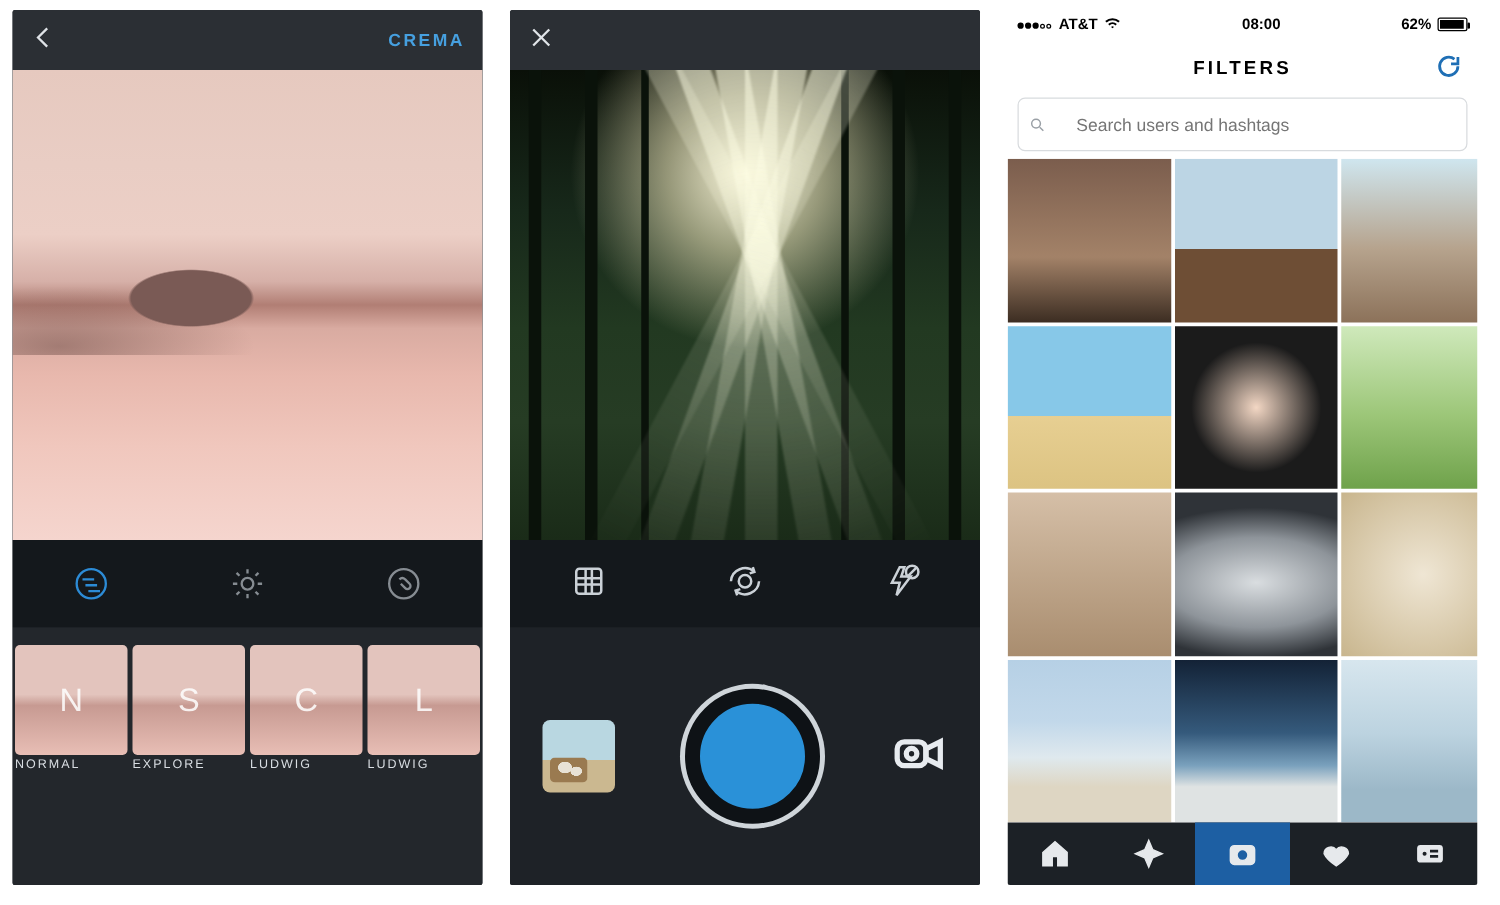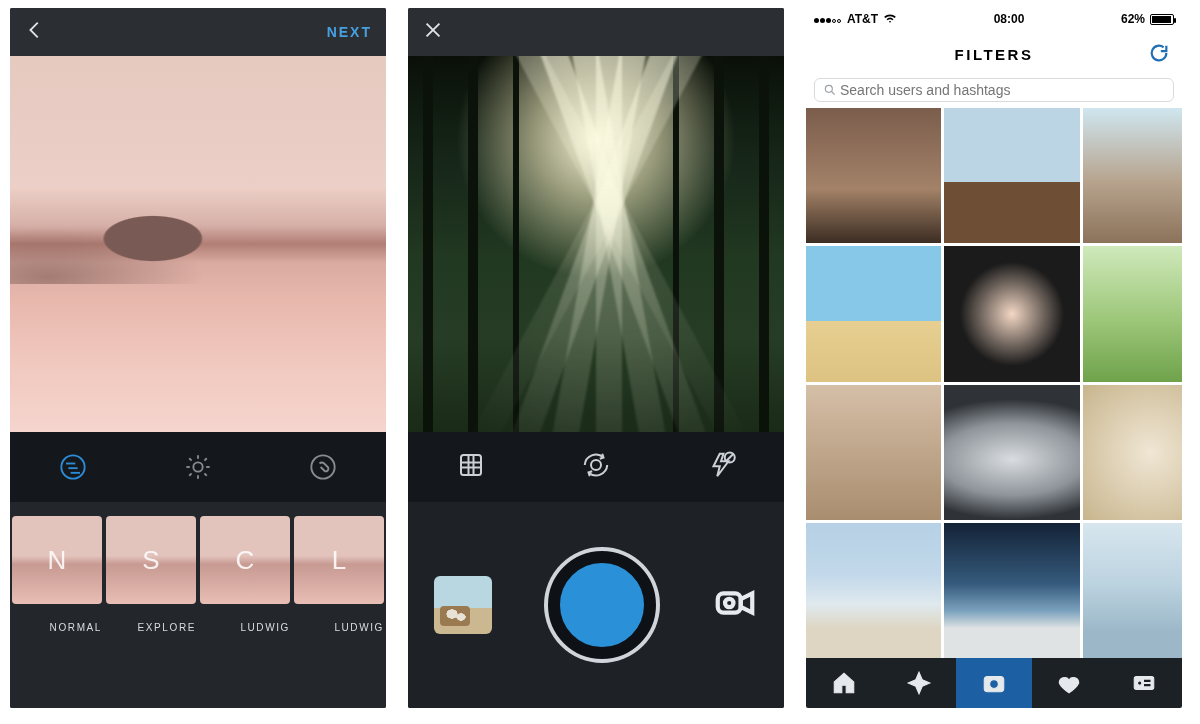--- a/index.html
+++ b/index.html
@@ -35,21 +35,21 @@
   .tb-ic.active svg { stroke: #2c8bd6; }
 
   .s1-filters { height: 206px; background: #23272c; padding-top: 14px; }
   .thumbs { display: flex; gap: 4px; padding: 0 2px; }
   .thumb { flex:1; }
   .thumb-img { height:88px; border-radius:4px; background:
     linear-gradient(to bottom, #e3c4bd 0%, #e3c4bd 45%, #c79a92 55%, #e8beb5 100%);
     position:relative; display:flex; align-items:center; justify-content:center;
   }
   .thumb-img span { color:#fff; font-size:26px; font-weight:300; opacity:.85; }
-  .thumb-label { text-align:right; font-size:10px; letter-spacing:1.6px; color:#d8dde2; margin-top:18px; }
+  .thumb-label { text-align:left; font-size:10px; letter-spacing:1.6px; color:#d8dde2; margin-top:2px; }
 
   
   .s2-hdr { height: 48px; background: #2b2f34; display:flex; align-items:center; padding:0 14px; }
   .close-x svg { width:22px; height:22px; stroke:#e1e5e9; stroke-width:2; fill:none; }
 
   .s2-viewfinder { height: 376px; position:relative; overflow:hidden; }
   .forest {
     position:absolute; inset:0;
     background:
       radial-gradient(circle at 50% 22%, rgba(255,250,220,.95) 0%, rgba(255,245,200,.55) 18%, transparent 40%),
@@ -86,21 +86,21 @@
   .wifi svg{ width:14px; height:14px; }
   .batt { width:24px; height:11px; border:1px solid #000; border-radius:2px; position:relative; }
   .batt::after{ content:""; position:absolute; right:-3px; top:3px; width:2px; height:5px; background:#000; border-radius:1px;}
   .batt .fill{ position:absolute; left:1px; top:1px; bottom:1px; width:85%; background:#000;}
 
   .s3-hdr { height:48px; display:flex; align-items:center; justify-content:center; position:relative; }
   .s3-hdr .title { font-size:15px; letter-spacing:2.5px; font-weight:700; }
   .refresh { position:absolute; right:12px; top:12px; }
   .refresh svg{ width:22px; height:22px; stroke:#1f6fb5; stroke-width:2.4; fill:none;}
 
-  .searchbar { margin:0 8px 6px; height:24px; background:#fff; border:1px solid #d8dbde; border-radius:6px; display:flex; align-items:center; padding:0 8px; gap:3px; }
+  .searchbar { margin:0 8px 6px; height:43px; background:#fff; border:1px solid #d8dbde; border-radius:6px; display:flex; align-items:center; padding:0 8px; gap:24px; }
   .searchbar svg{ width:14px; height:14px; stroke:#9aa0a6; stroke-width:2; fill:none;}
   .searchbar input{ border:none; outline:none; flex:1; font-size:14px; color:#9aa0a6; background:transparent; }
 
   .grid { flex:1; display:grid; grid-template-columns:repeat(3,1fr); gap:3px; padding:0 0 0 0; overflow:hidden; background:#fff; }
   .tile { background:#ccc; aspect-ratio:1/1; }
   
   .g1{ background:linear-gradient(#7b5d4d,#a38268 60%, #3c2d22);} 
   .g2{ background:linear-gradient(#bcd5e4,#bcd5e4 55%, #6e4e35 55%);} 
   .g3{ background:linear-gradient(#cfe6ef,#b6a38d 55%, #8c725a);}      
   .g4{ background:linear-gradient(#87c8e8 0%, #87c8e8 55%, #e7cf92 55%, #dcc382);} 
@@ -121,21 +121,21 @@
 </head>
 <body>
 
 <div class="phone dark-phone">
   <div class="s1-hdr">
     <span class="back-arrow">
       <svg viewBox="0 0 24 24">
           <polyline points="15 4 7 12 15 20"></polyline>
         </svg>
     </span>
-    <span class="next">NEXT</span>
+    <span class="next">CREMA</span>
   </div>
 
   <div class="s1-photo"></div>
 
   <div class="s1-toolbar">
     <span class="tb-ic active">
       <svg viewBox="0 0 24 24">
           <circle cx="12" cy="12" r="10"></circle>
           <line x1="6" y1="9" x2="14" y2="9"></line>
           <line x1="8" y1="13" x2="16" y2="13"></line>

